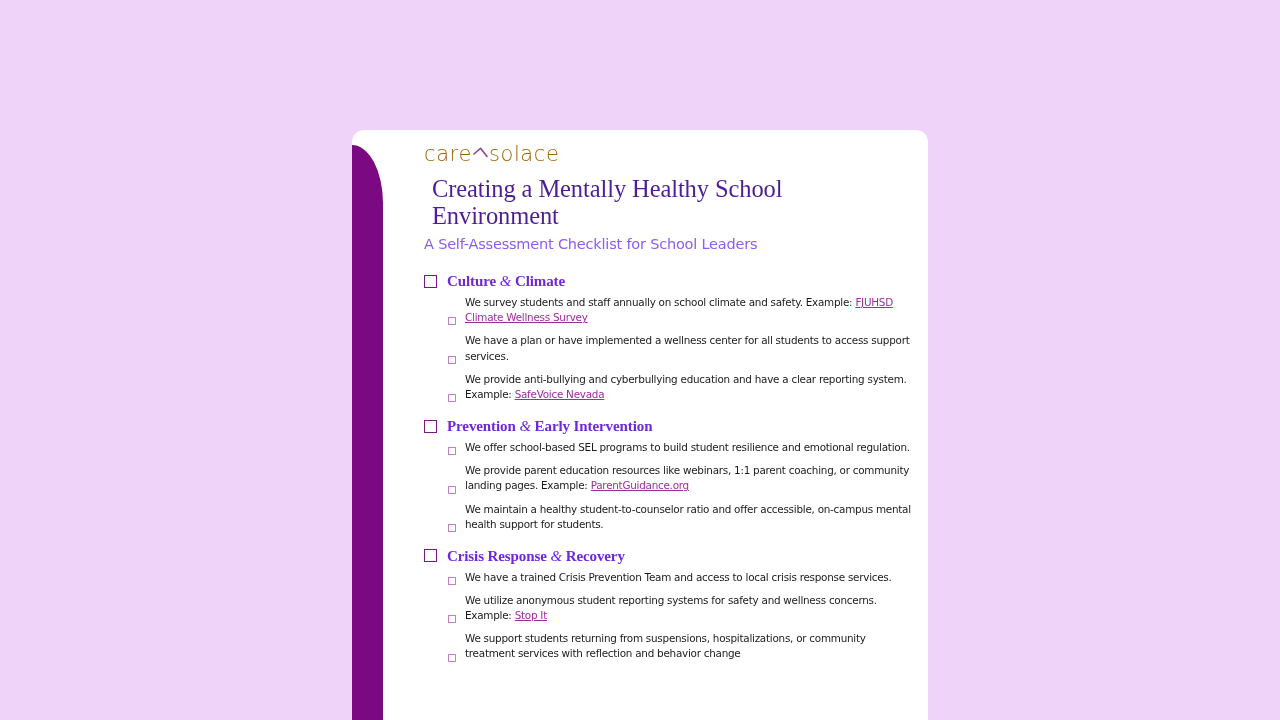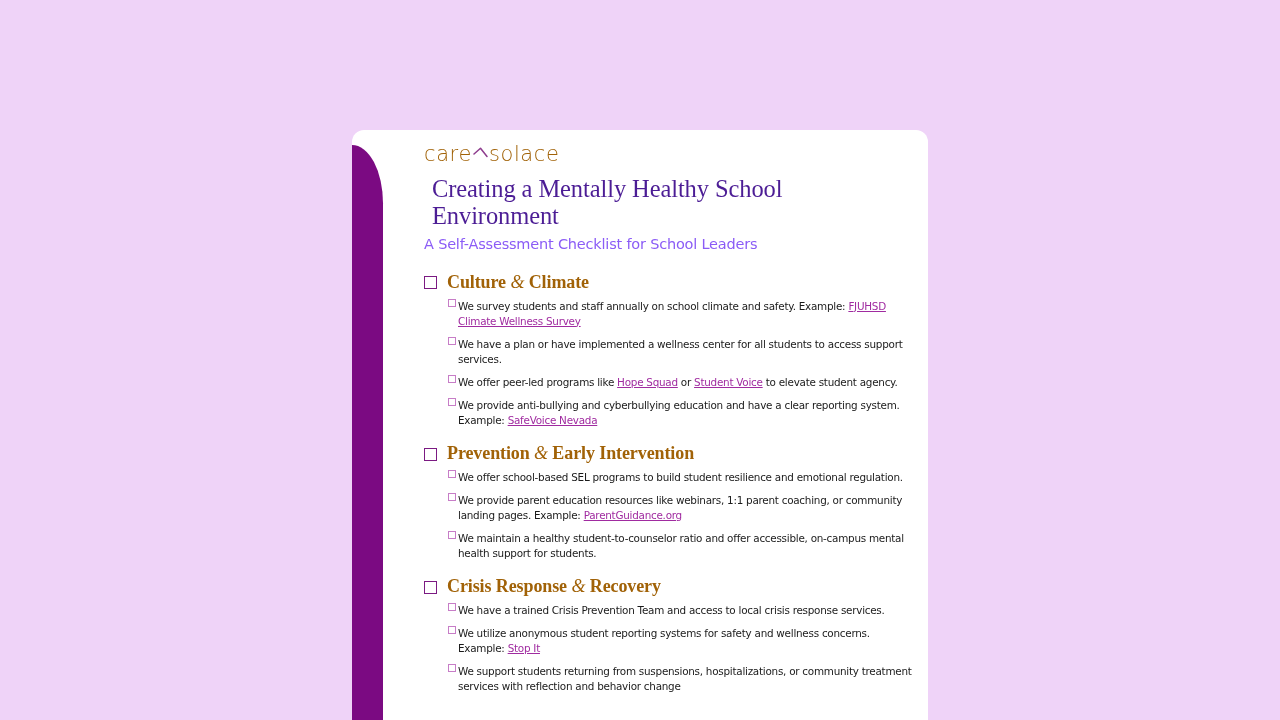--- a/index.html
+++ b/index.html
@@ -107,38 +107,38 @@
   .section-checkbox {
     flex: 0 0 auto;
     width: 13px;
     height: 13px;
     border: 1.6px solid #7b1a82;
     background: #ffffff;
     box-sizing: border-box;
   }
   .section-title {
     font-family: "Liberation Serif", serif;
-    font-size: 18px;
+    font-size: 15px;
     font-weight: bold;
-    color: #a16207;
+    color: #6d28d9;
     letter-spacing: -0.1px;
     line-height: 1.1;
   }
   .section-title .amp {
     font-style: italic;
     font-weight: normal;
   }
 
   
   .items { margin: 0; padding: 0 0 0 24px; }
 
   .item {
     display: flex;
-    align-items: flex-start;
-    gap: 2px;
+    align-items: flex-end;
+    gap: 9px;
     margin-bottom: 8px;
   }
   .item-checkbox {
     flex: 0 0 auto;
     width: 8px;
     height: 8px;
     border: 1.3px solid #c77dc7;
     background: #ffffff;
     box-sizing: border-box;
   }
@@ -191,24 +191,20 @@
               <div class="item">
                 <span class="item-checkbox"></span>
                 <span class="item-text"><span>We survey students and staff annually on school climate and safety. Example: </span><a class="item-link">FJUHSD Climate Wellness Survey</a></span>
               </div>
               <div class="item">
                 <span class="item-checkbox"></span>
                 <span class="item-text"><span>We have a plan or have implemented a wellness center for all students to access support services.</span></span>
               </div>
               <div class="item">
                 <span class="item-checkbox"></span>
-                <span class="item-text"><span>We offer peer-led programs like </span><a class="item-link">Hope Squad</a><span> or </span><a class="item-link">Student Voice</a><span> to elevate student agency.</span></span>
-              </div>
-              <div class="item">
-                <span class="item-checkbox"></span>
                 <span class="item-text"><span>We provide anti-bullying and cyberbullying education and have a clear reporting system. Example: </span><a class="item-link">SafeVoice Nevada</a></span>
               </div>
             </div>
           </div>
           <div class="section">
             <div class="section-head">
               <span class="section-checkbox"></span>
               <span class="section-title"><span>Prevention </span><span class="amp">&amp;</span><span> Early Intervention</span></span>
             </div>
             <div class="items">

